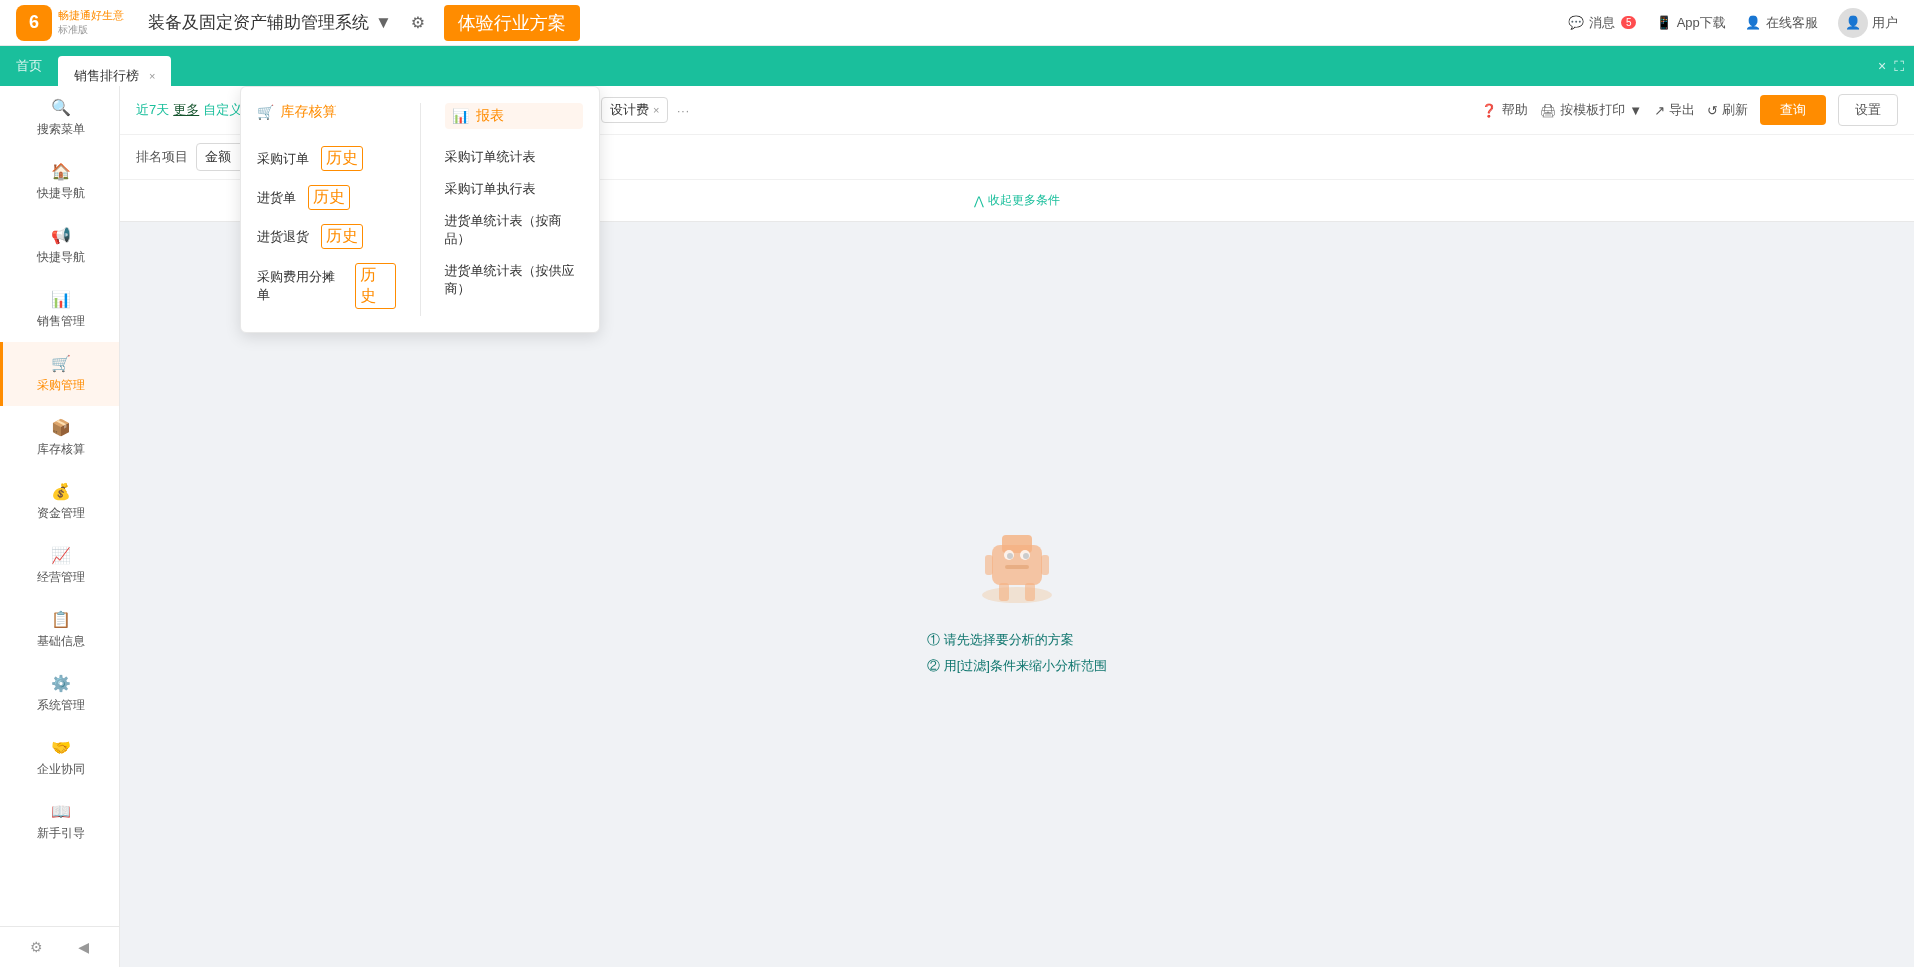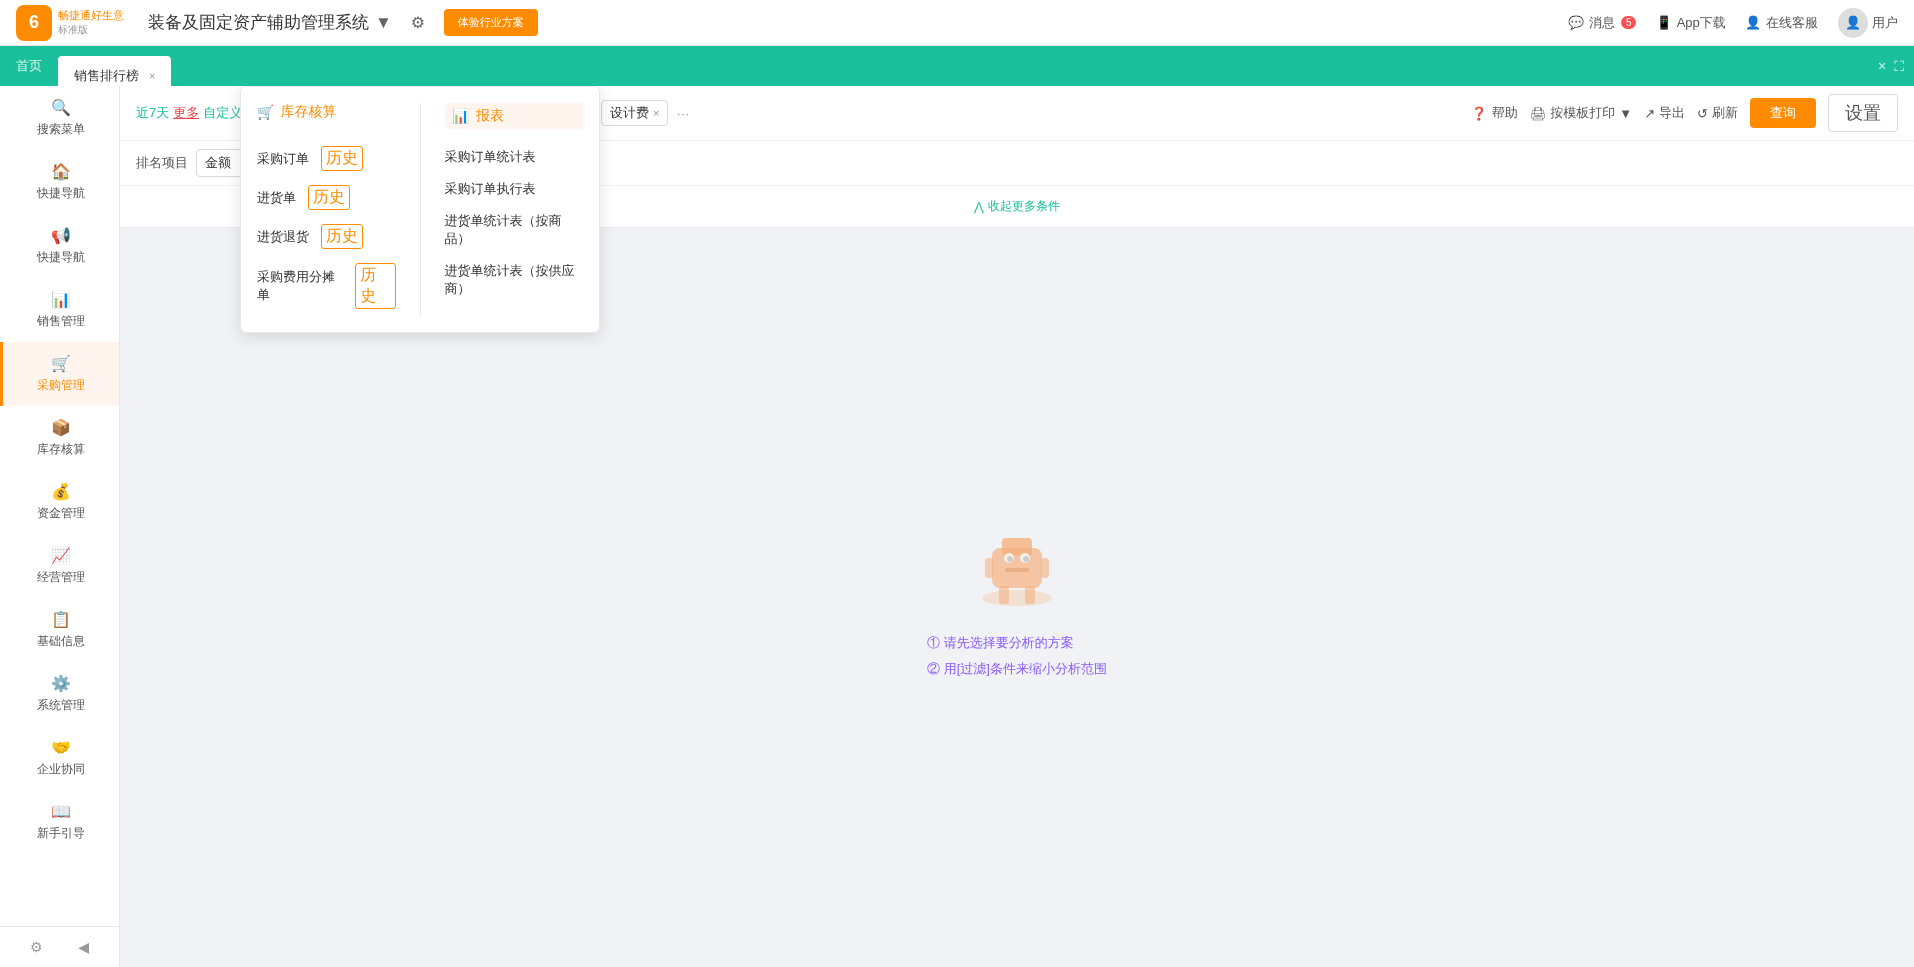--- a/index.html
+++ b/index.html
@@ -7,21 +7,21 @@
 
     
     .topbar { display: flex; align-items: center; height: 46px; background: #fff; border-bottom: 1px solid #e8e8e8; padding: 0 16px; gap: 12px; }
     .logo-area { display: flex; align-items: center; gap: 6px; width: 120px; }
     .logo-icon { width: 36px; height: 36px; background: #ff8c00; border-radius: 8px; display: flex; align-items: center; justify-content: center; color: white; font-size: 18px; font-weight: bold; }
     .logo-text { font-size: 11px; color: #ff8c00; line-height: 1.3; }
     .logo-badge { font-size: 10px; color: #999; }
     .topbar-title { display: flex; align-items: center; gap: 6px; color: #333; font-size: 17px; }
     .topbar-dropdown { color: #666; cursor: pointer; }
     .topbar-settings { width: 28px; height: 28px; display: flex; align-items: center; justify-content: center; cursor: pointer; color: #666; font-size: 16px; }
-    .topbar-btn { background: #ff8c00; color: white; border: none; border-radius: 4px; padding: 6px 14px; font-size: 11px; cursor: pointer; }
+    .topbar-btn { background: #ff8c00; color: white; border: none; border-radius: 4px; padding: 6px 14px; font-size: 18px; cursor: pointer; }
     .topbar-right { margin-left: auto; display: flex; align-items: center; gap: 20px; }
     .topbar-right-item { display: flex; align-items: center; gap: 4px; color: #555; font-size: 13px; cursor: pointer; }
     .badge { background: #ff4d4f; color: white; border-radius: 10px; font-size: 10px; padding: 1px 5px; margin-left: 2px; }
     .avatar { width: 30px; height: 30px; background: #ddd; border-radius: 50%; display: flex; align-items: center; justify-content: center; color: #888; }
 
     
     .tabbar { display: flex; align-items: center; height: 40px; background: #1abf9c; padding: 0 0; }
     .tab-item { display: flex; align-items: center; padding: 16px 16px; height: 100%; color: rgba(255,255,255,0.85); font-size: 13px; cursor: pointer; gap: 6px; }
     .tab-item.active { background: #fff; color: #333; border-radius: 4px 4px 0 0; margin-top: 19px; }
     .tab-close { font-size: 11px; color: #999; margin-left: 4px; cursor: pointer; }
@@ -42,30 +42,30 @@
     
     .main { flex: 1; display: flex; flex-direction: column; background: #f0f2f5; overflow: hidden; position: relative; }
     .toolbar-time { display: flex; align-items: center; gap: 4px; color: #333; font-size: 13px; }
     .select-box { border: 1px solid #d9d9d9; border-radius: 4px; padding: 4px 8px; font-size: 13px; color: #333; min-width: 80px; display: flex; align-items: center; gap: 4px; cursor: pointer; background: #fff; }
     .select-box .arrow { color: #999; font-size: 10px; }
     .tag-item { display: flex; align-items: center; gap: 4px; background: #fff; border: 1px solid #d9d9d9; border-radius: 4px; padding: 3px 8px; font-size: 13px; color: #333; }
     .tag-close { color: #999; cursor: pointer; font-size: 11px; }
     .dots { color: #999; cursor: pointer; }
     .rank-label { color: #555; }
     .btn-query { background: #ff8c00; color: white; border: none; border-radius: 4px; padding: 6px 20px; font-size: 13px; cursor: pointer; }
-    .btn-settings { background: #fff; color: #555; border: 1px solid #d9d9d9; border-radius: 4px; padding: 6px 16px; font-size: 18px; cursor: pointer; }
+    .btn-settings { background: #fff; color: #555; border: 1px solid #d9d9d9; border-radius: 4px; padding: 6px 16px; font-size: 13px; cursor: pointer; }
     .help-btn { color: #555; font-size: 13px; cursor: pointer; display: flex; align-items: center; gap: 4px; }
     .print-btn { color: #555; font-size: 13px; cursor: pointer; display: flex; align-items: center; gap: 4px; }
     .export-btn { color: #555; font-size: 13px; cursor: pointer; display: flex; align-items: center; gap: 4px; }
     .refresh-btn { color: #555; font-size: 13px; cursor: pointer; display: flex; align-items: center; gap: 4px; }
     .collapse-btn { color: #1abf9c; font-size: 12px; cursor: pointer; display: flex; align-items: center; gap: 4px; width: 100%; justify-content: center; padding: 6px 0; }
 
     
     .content-area { flex: 1; display: flex; align-items: center; justify-content: center; flex-direction: column; gap: 16px; }
-    .empty-tips { display: flex; flex-direction: column; gap: 8px; color: #8b5cf6; font-size: 13px; }
+    .empty-tips { display: flex; flex-direction: column; gap: 8px; color: #0f766e; font-size: 13px; }
 
     
     .dropdown-overlay { position: absolute; top: 0; left: 120px; right: 0; bottom: 0; z-index: 100; pointer-events: none; }
     .dropdown-menu { position: absolute; top: 0px; left: 0px; background: white; border: 1px solid #e8e8e8; border-radius: 6px; box-shadow: 0 4px 16px rgba(0,0,0,0.12); width: 360px; padding: 16px; pointer-events: all; z-index: 200; }
     .menu-columns { display: flex; gap: 20px; }
     .menu-col { flex: 1; }
     .menu-col-title { display: flex; align-items: center; gap: 6px; font-size: 14px; font-weight: 500; color: #ff8c00; margin-bottom: 12px; padding-bottom: 6px; }
     .menu-col-title.report-title { color: #ff8c00; background: #fff5ee; padding: 4px 8px; border-radius: 4px; }
     .menu-item-row { display: flex; align-items: center; gap: 12px; padding: 7px 0; cursor: pointer; color: #333; font-size: 13px; }
     .hist-badge { background: #fff; color: #ff8c00; border: 1px solid #ff8c00; border-radius: 3px; font-size: 16px; padding: 1px 4px; }
@@ -192,21 +192,21 @@
   </div>
 
   <div class="main">
 
     <div class="toolbar-area">
 
       <div class="toolbar-line1">
         <div class="filter-section">
           <div class="toolbar-time">
             <span style="color:#1abf9c; cursor:pointer;">近7天</span>
-            <span style="color:#ef4444; cursor:pointer;text-decoration:underline;">更多</span>
+            <span style="color:#14532d; cursor:pointer;text-decoration:underline;">更多</span>
             <span style="color:#1abf9c; cursor:pointer;">自定义</span>
             <span style="color:#333; margin-left:4px;">2024-01-01 ~ 2024-12-31</span>
           </div>
         </div>
         <div class="filter-section">
           <span class="filter-label">单据状态</span>
           <div class="select-box">
             <span style="flex:1;"></span>
             <span class="arrow">▼</span>
           </div>

